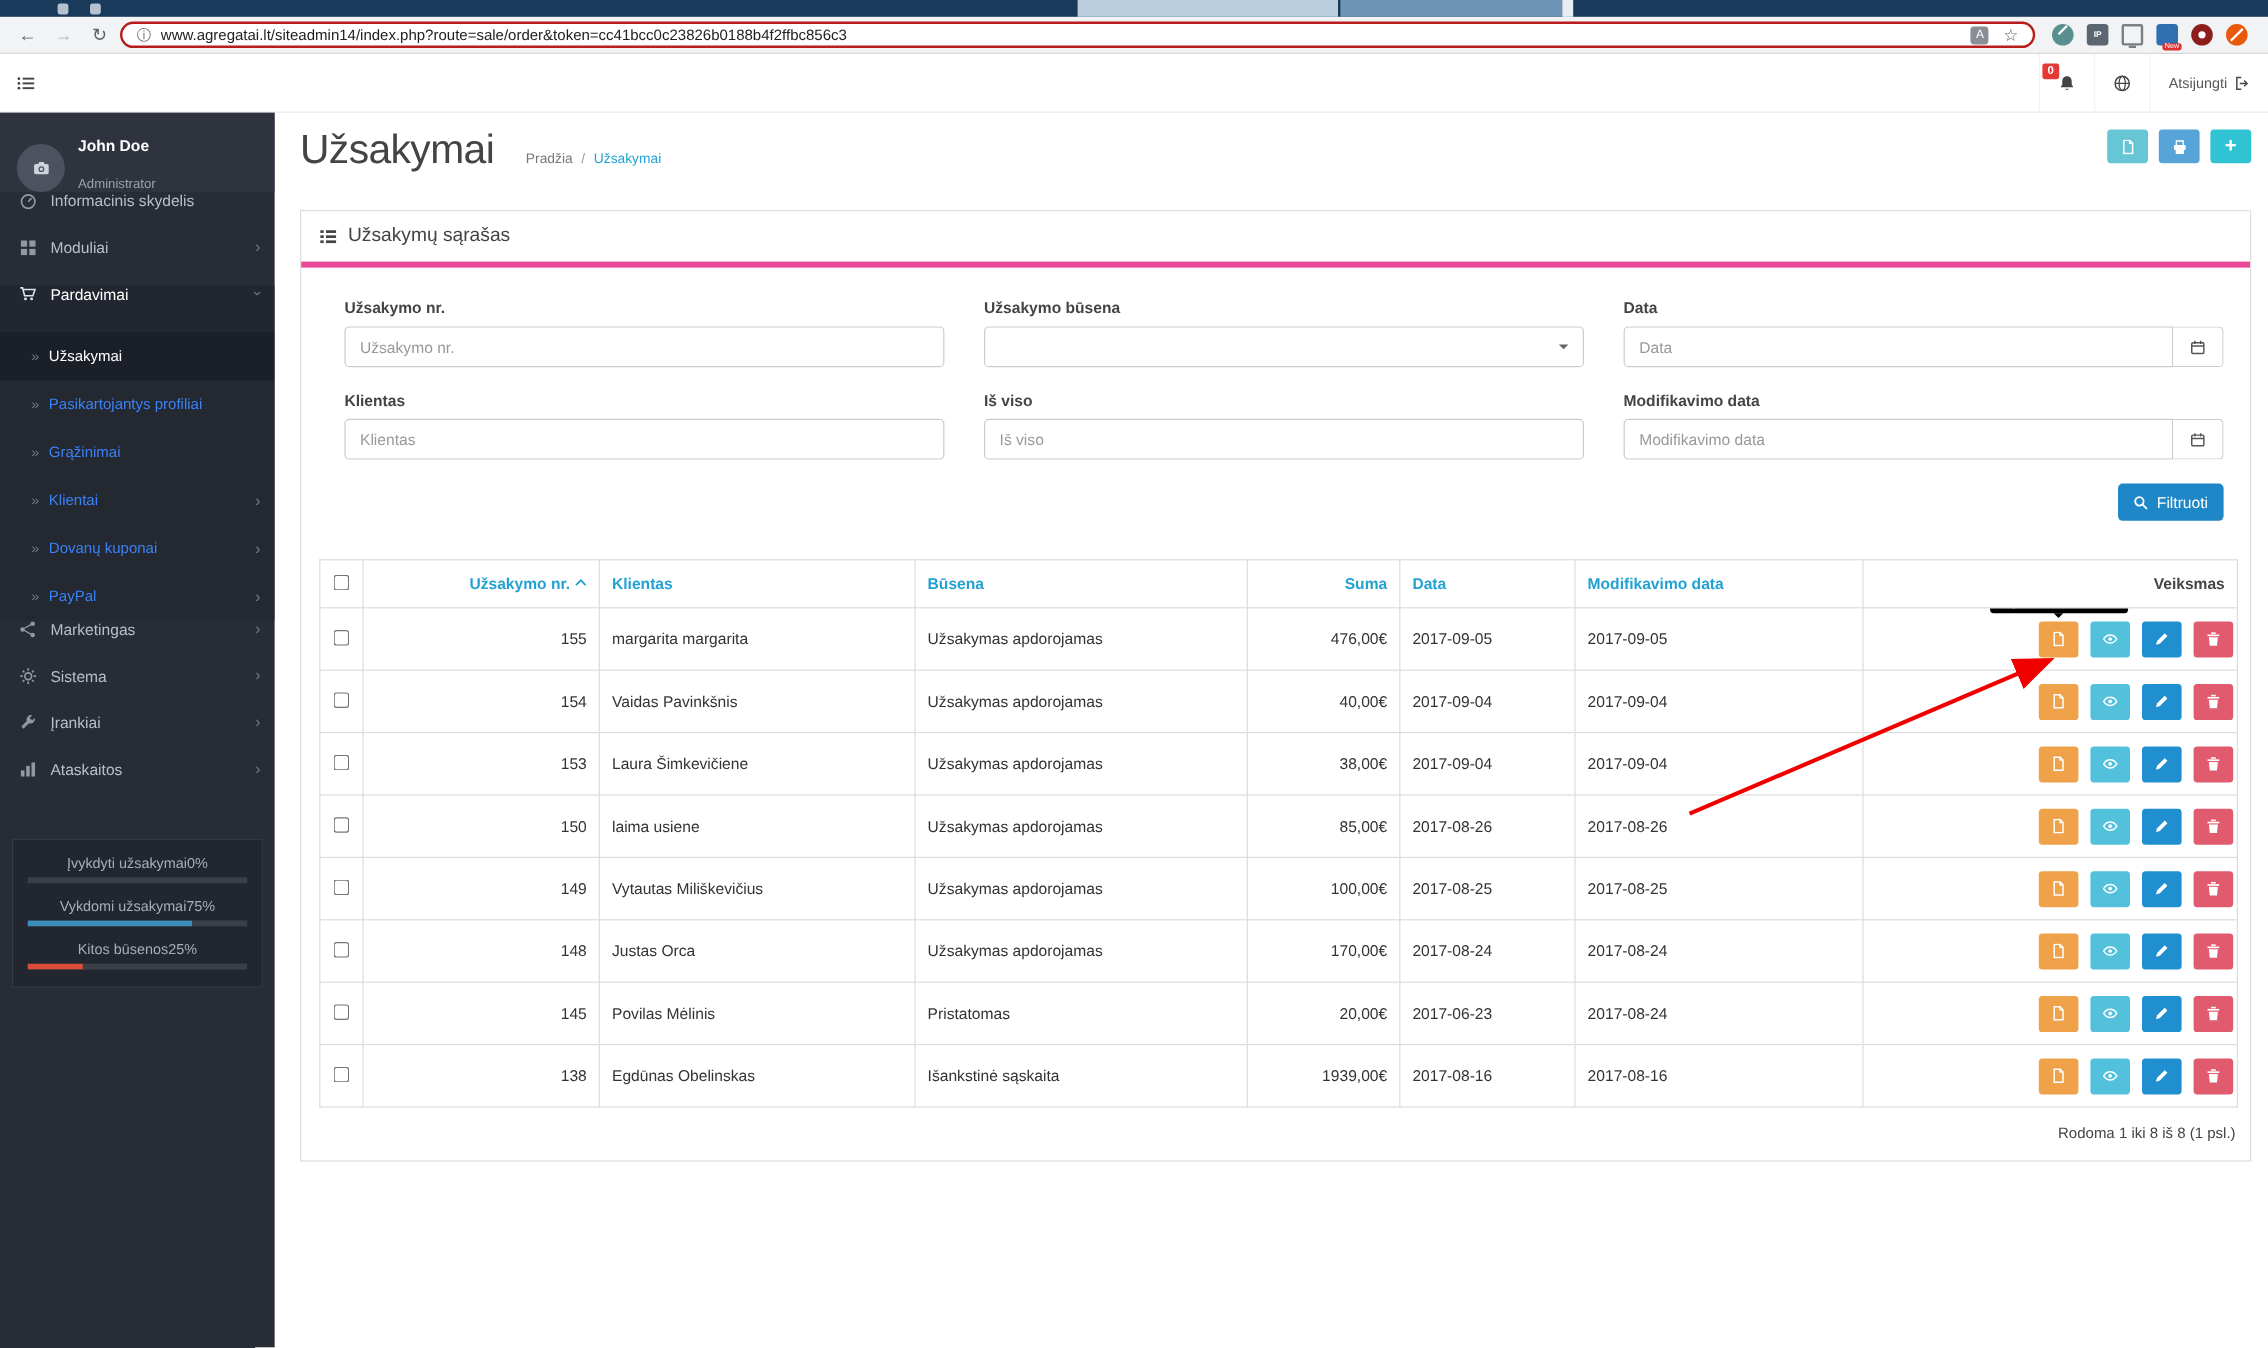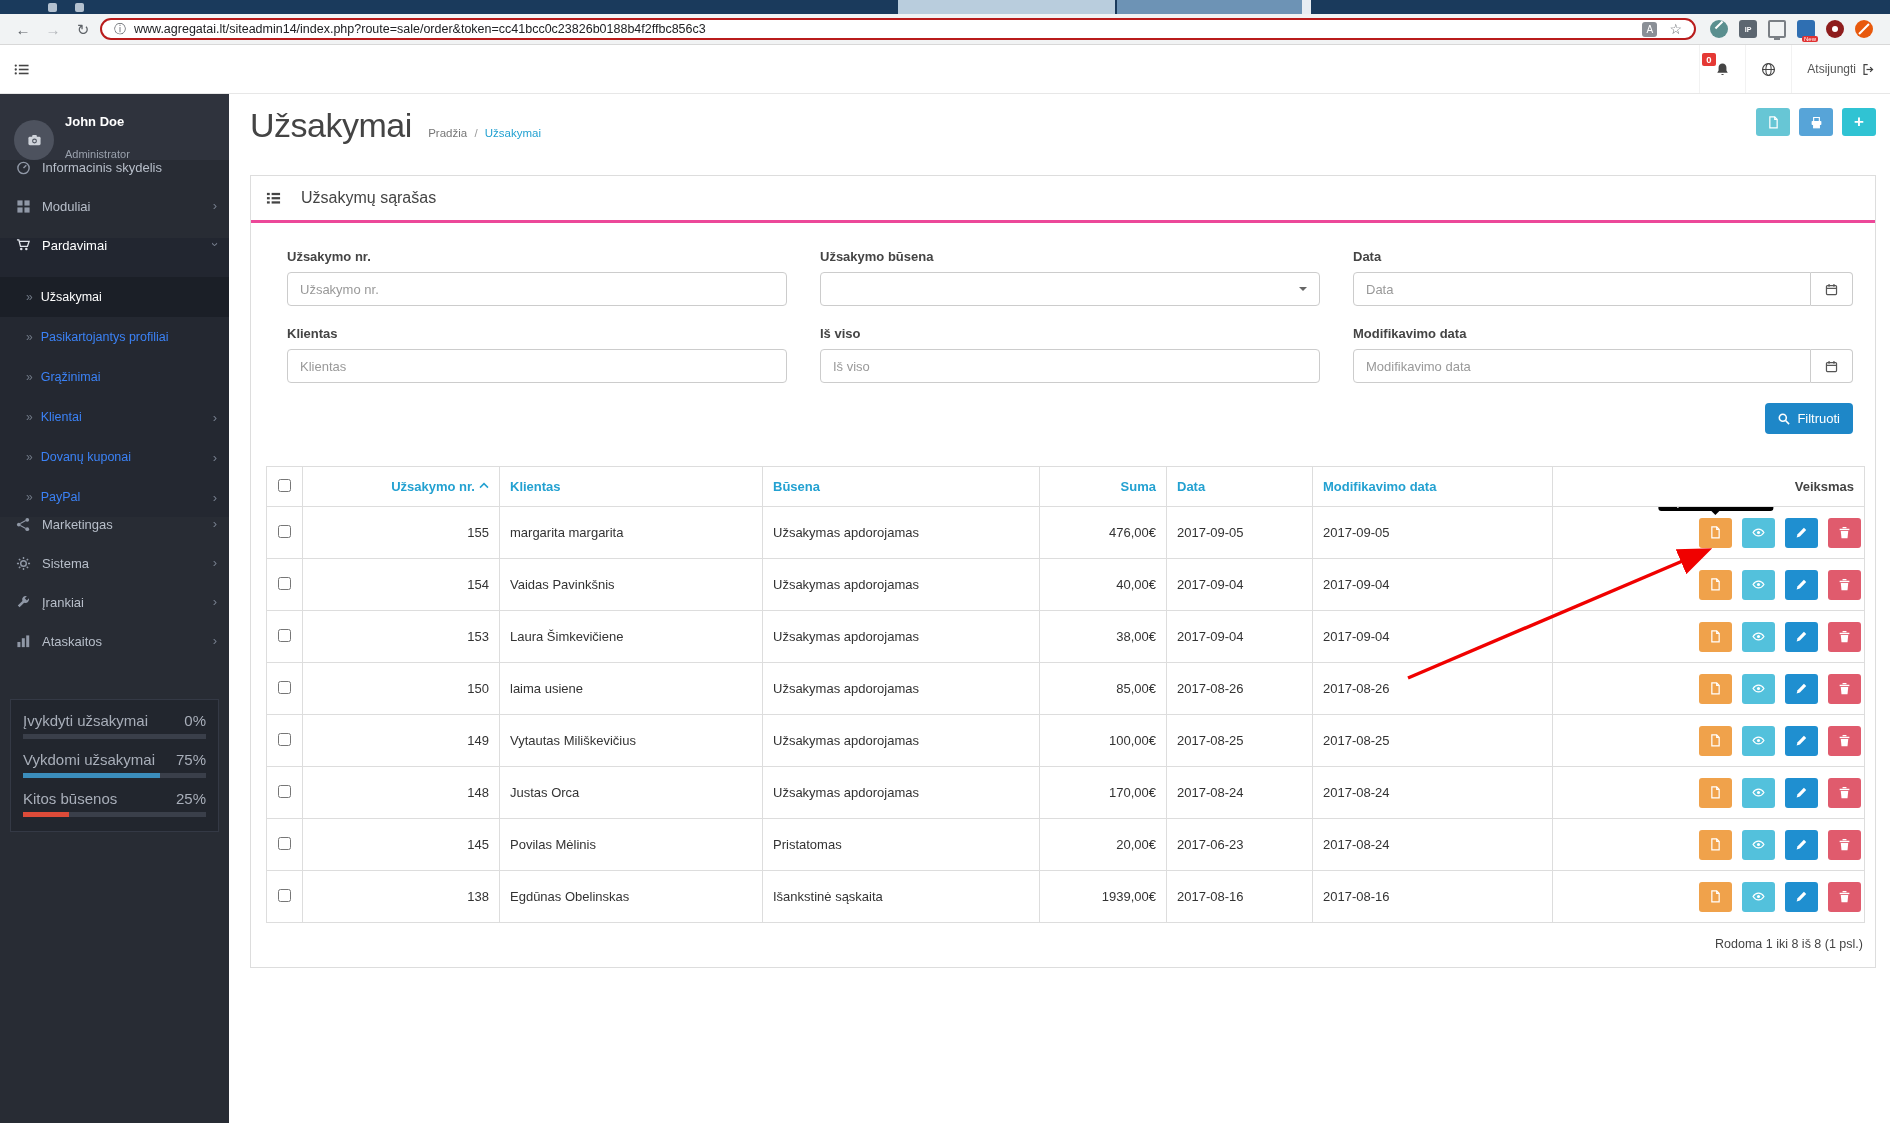--- a/index.html
+++ b/index.html
@@ -65,40 +65,40 @@
   .mi.active .mi-icon{color:#dfe3ea}
   .chev{margin-left:auto;color:#757d8c;font-size:13px;display:inline-block;line-height:1}
   .chev::before{content:"›"}
   .chev.down{transform:rotate(90deg)}
   .submenu{background:#242831}
   .smi{height:40px;display:flex;align-items:center;gap:8px;padding:0 12px 0 26px;color:#3b82f6;font-size:12.5px;cursor:pointer}
   .smi .bullet{color:#707886;font-size:12px}
   .bullet::before{content:"»"}
   .smi.active{background:#1b1f27;color:#fff}
   .stats{margin:26px 10px 0;background:#22262e;border:1px solid #343945;padding:12px 12px 2px}
-  .stat-row{display:flex;justify-content:space-between;color:#a8aeb9;font-size:15px}
+  .stat-row{display:flex;justify-content:center;color:#a8aeb9;font-size:12px}
   .stat-bar{height:5px;background:#3a3f4a;margin:5px 0 12px;overflow:hidden}
   .stat-fill{height:100%}
   .sf-green{background:#00a65a}.sf-blue{background:#3b8dbc}.sf-red{background:#dd4b39}
 
   
   .main{position:absolute;left:229px;top:94px;right:0;bottom:0;background:#fff}
   .page-head{position:relative;height:75px;padding:12px 14px 0 21px}
   .page-title{display:inline-block;font-size:34px;font-weight:300;color:#444;letter-spacing:-.5px}
-  .breadcrumb{display:inline-block;margin-left:12px;font-size:11.5px;color:#999}
+  .breadcrumb{display:inline-block;margin-left:22px;font-size:11.5px;color:#999}
   .bc-link{color:#23a1d1;text-decoration:none;cursor:pointer}
   .bc-sep{margin:0 4px;color:#999}
   .bc-home{color:#777;cursor:pointer}
   .head-buttons{position:absolute;right:14px;top:14px;display:flex;gap:9px}
   .hbtn{width:34px;height:28px;border:none;border-radius:3px;color:#fff;display:flex;align-items:center;justify-content:center;cursor:pointer}
   .hbtn.b1{background:#67c6d5}.hbtn.b2{background:#57a4d8}.hbtn.b3{background:#30c3d3;font-size:17px;font-weight:bold}
   .plus-glyph::before{content:"+"}
 
   .panel{margin:6px 14px 0 21px;border:1px solid #ddd;background:#fff}
-  .panel-heading{height:47px;border-bottom:3px solid #ec4899;display:flex;align-items:center;gap:20px;padding:0 15px;font-size:16px;color:#444}
+  .panel-heading{height:47px;border-bottom:5px solid #ec4899;display:flex;align-items:center;gap:9px;padding:0 15px;font-size:16px;color:#444}
 
   .filter{padding:26px 19px 32px 36px;display:grid;grid-template-columns:500px 500px 500px;column-gap:33px;row-gap:20px}
   .f-label{display:block;font-weight:bold;font-size:13px;color:#444;margin-bottom:8px}
   .f-input{width:100%;height:34px;border:1px solid #ccc;border-radius:4px;padding:6px 12px;font-size:13px;color:#555;font-family:inherit;background:#fff}
   .f-input::placeholder{color:#999}
   .ig{display:flex}
   .ig .f-input{flex:1;border-top-right-radius:0;border-bottom-right-radius:0}
   .ig-btn{width:42px;border:1px solid #ccc;border-left:0;border-radius:0 4px 4px 0;background:#fff;color:#555;display:flex;align-items:center;justify-content:center;cursor:pointer}
   .f-select{height:34px;border:1px solid #ccc;border-radius:4px;background:#fff;display:flex;align-items:center;padding:0 12px;color:#555;cursor:pointer}
   .f-select::after{content:"";margin-left:auto;border:4px solid transparent;border-top-color:#666;transform:translateY(2px)}

